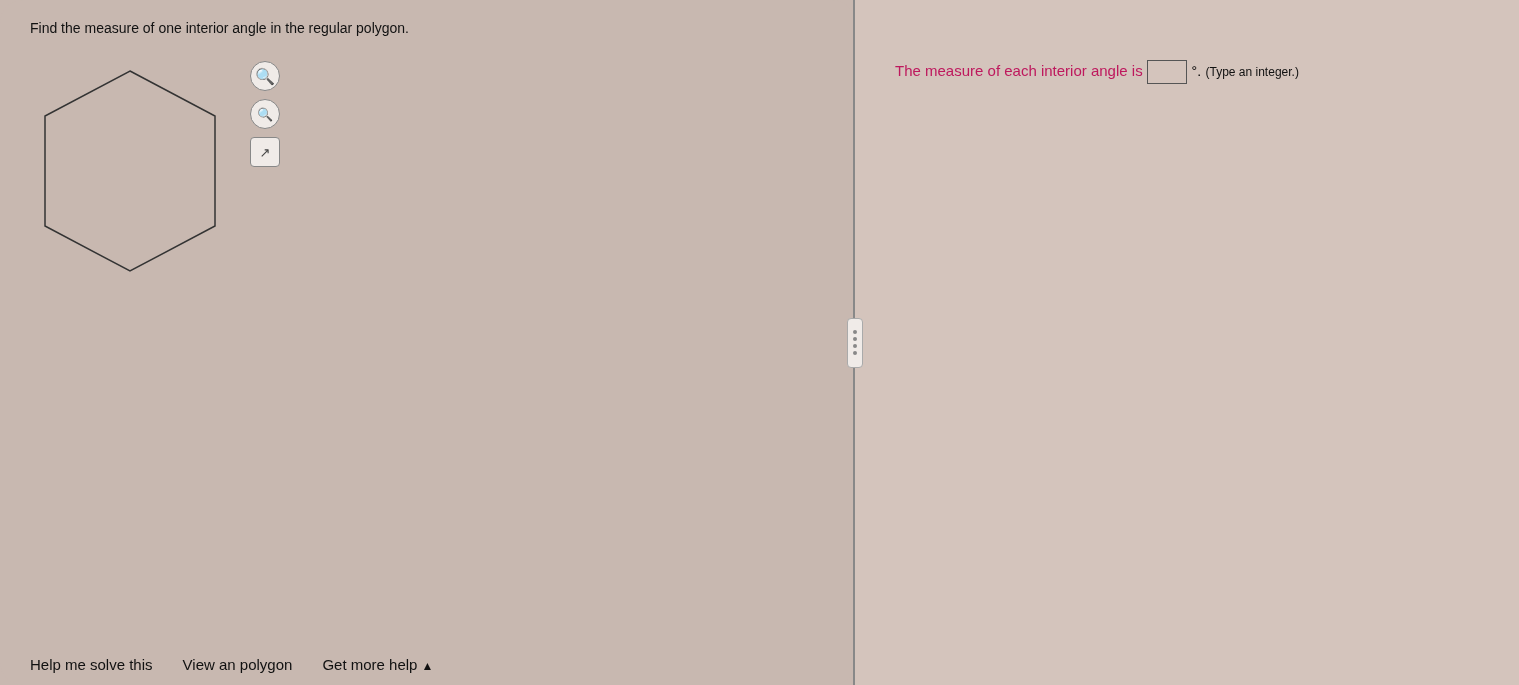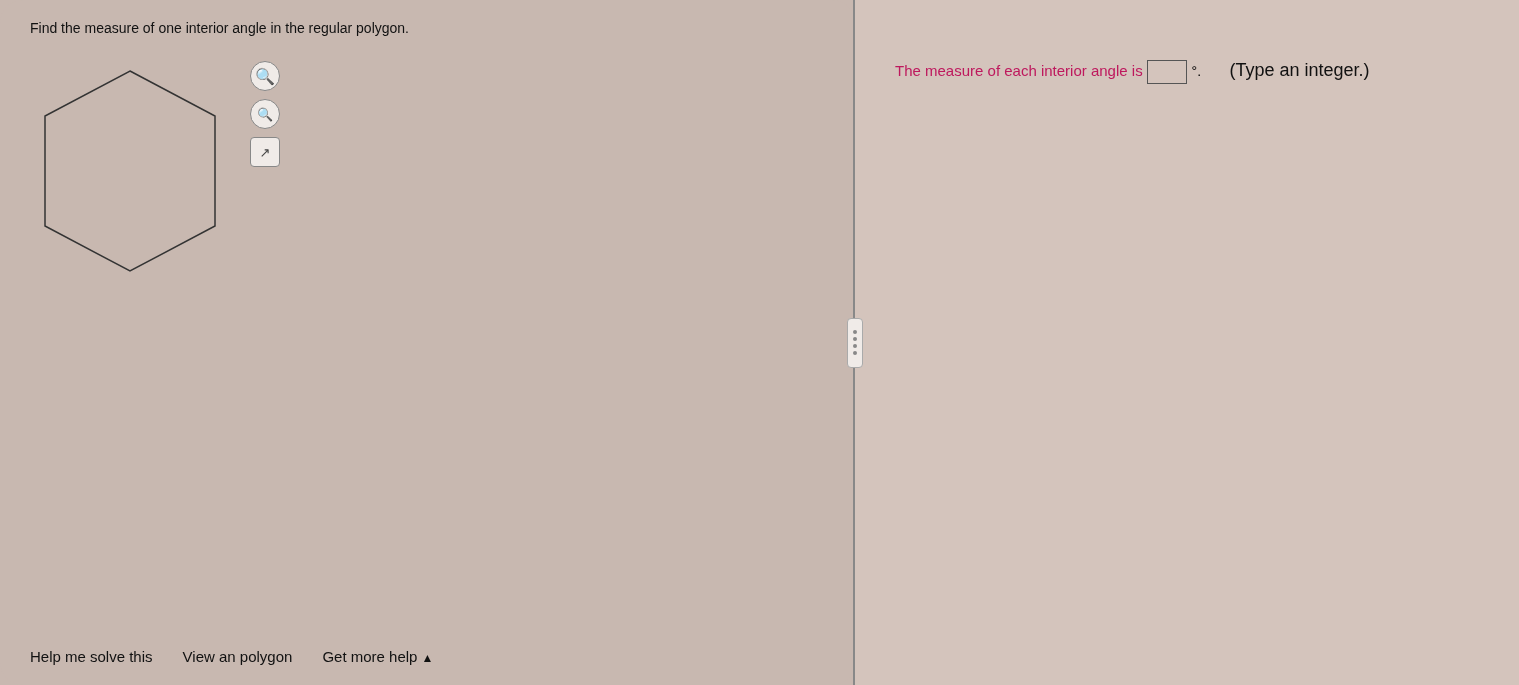--- a/index.html
+++ b/index.html
@@ -150,28 +150,27 @@
       text-align: center;
       font-size: 14px;
       vertical-align: middle;
     }
 
     .degree-symbol {
       font-size: 14px;
     }
 
     .type-hint {
-      font-size: 18px;
-      color: #111;
-      margin-left: 24px;
+      font-size: 12px;
+      color: #111;
     }
 
     .bottom-links {
       position: absolute;
-      bottom: 20px;
+      bottom: 12px;
       left: 30px;
       display: flex;
       gap: 30px;
       align-items: center;
     }
 
     .bottom-link {
       font-size: 15px;
       color: #111;
       cursor: pointer;

